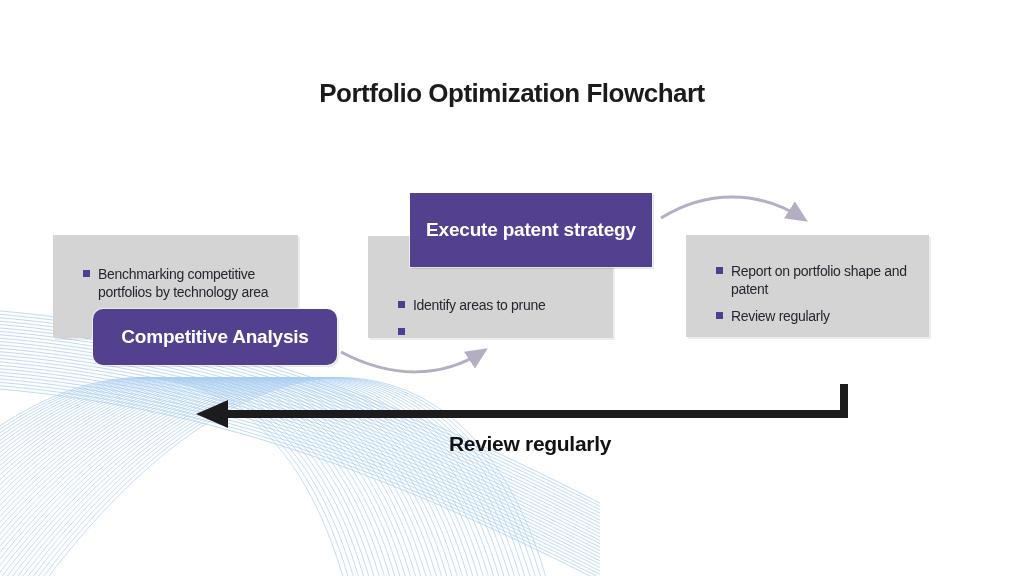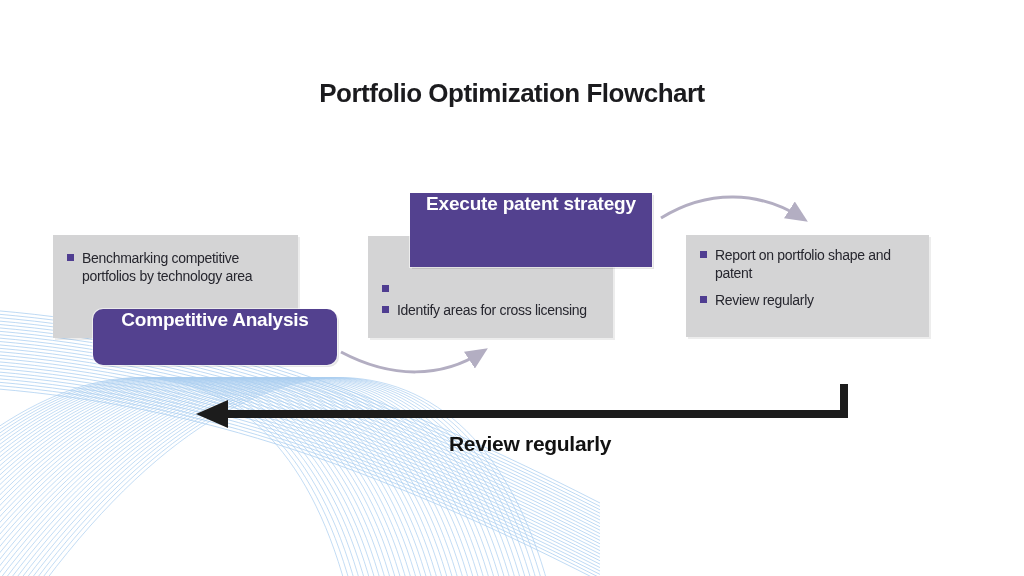--- a/index.html
+++ b/index.html
@@ -15,38 +15,38 @@
     text-align:center;
     font-size:26px;font-weight:bold;color:#1b1b1e;
     letter-spacing:-0.5px;
   }
   .note-card{
     position:absolute;
     background:#d4d4d5;
     box-shadow:2px 2px 0 rgba(0,0,0,0.07);
     box-sizing:border-box;
   }
-  .note-card .bullets{padding:0;margin:0;list-style:none;}
+  .note-card .bullets{padding:0;margin:16px;list-style:none;}
   .bullet-row{
     display:flex;align-items:flex-start;
     margin:0 0 9px 0;
   }
   .bullet-sq{
     flex:0 0 auto;
     width:7px;height:7px;margin:5px 8px 0 0;
     background:#4f3d91;
   }
   .bullet-text{
     font-size:14px;line-height:1.3;color:#26262e;
     letter-spacing:-0.3px;
   }
   .stage-card{
     position:absolute;
     background:#53418f;
-    display:flex;justify-content:center;
+    display:flex;align-items:center;justify-content:center;
     box-shadow:0 0 0 1px rgba(255,255,255,0.55), 2px 2px 0 rgba(0,0,0,0.10);
     box-sizing:border-box;
   }
   .stage-label{
     color:#ffffff;font-size:19px;font-weight:bold;
     letter-spacing:-0.2px;text-align:center;
   }
   #gray-left  {left:53px; top:235px; width:245px; height:103px; padding:14px 8px 0 14px;}
   #purple-left{left:93px; top:309px; width:244px; height:56px;border-radius:10px;}
   #gray-mid   {left:368px;top:236px; width:245px; height:102px; padding:44px 6px 0 14px;}
@@ -147,24 +147,24 @@
     </ul>
   </div>
   <div class="stage-card" id="purple-left">
     <span class="stage-label">Competitive Analysis</span>
   </div>
 
   <div class="note-card" id="gray-mid">
     <ul class="bullets">
       <li class="bullet-row">
         <span class="bullet-sq"></span>
-      </li>
-      <li class="bullet-row">
-        <span class="bullet-sq"></span>
-        <span class="bullet-text">Identify areas for cross licensing</span>
+        <span class="bullet-text">Identify areas to prune</span>
+      </li>
+      <li class="bullet-row">
+        <span class="bullet-sq"></span>
       </li>
     </ul>
   </div>
   <div class="stage-card" id="purple-mid">
     <span class="stage-label">Execute patent strategy</span>
   </div>
 
   <div class="note-card" id="gray-right">
     <ul class="bullets">
       <li class="bullet-row">

